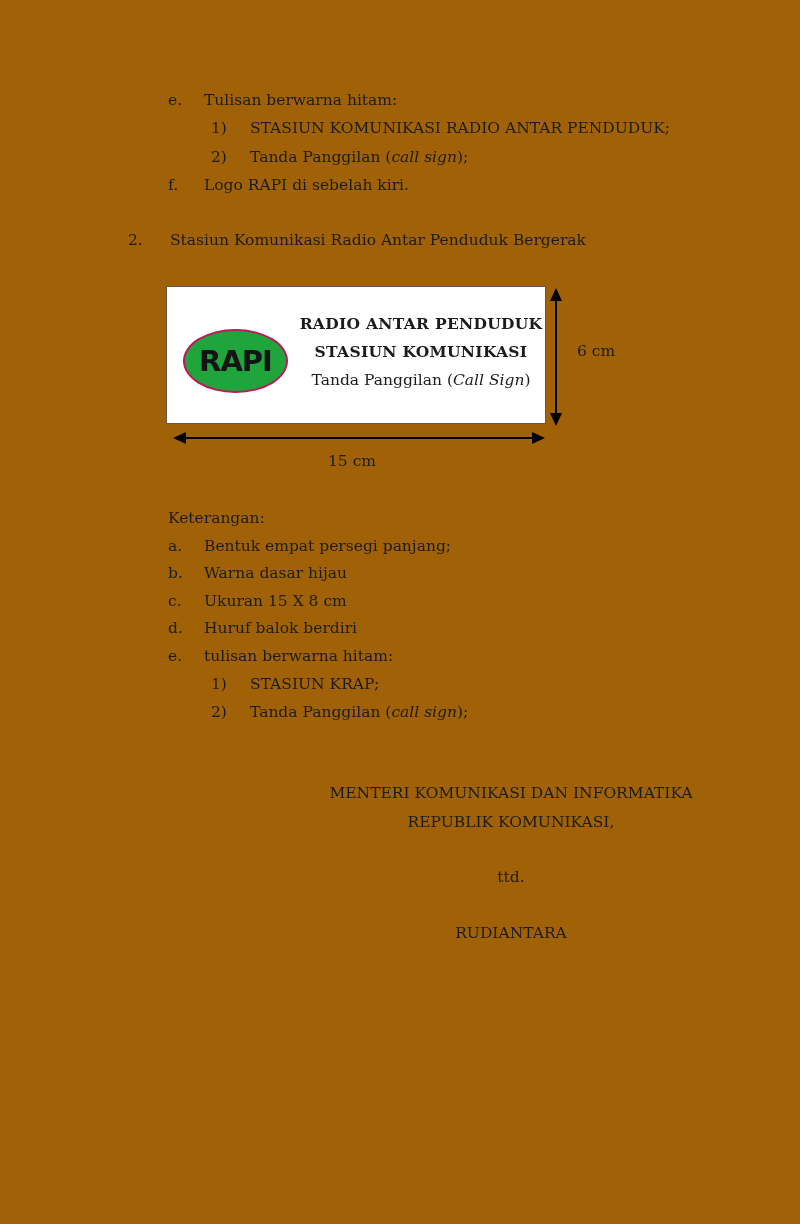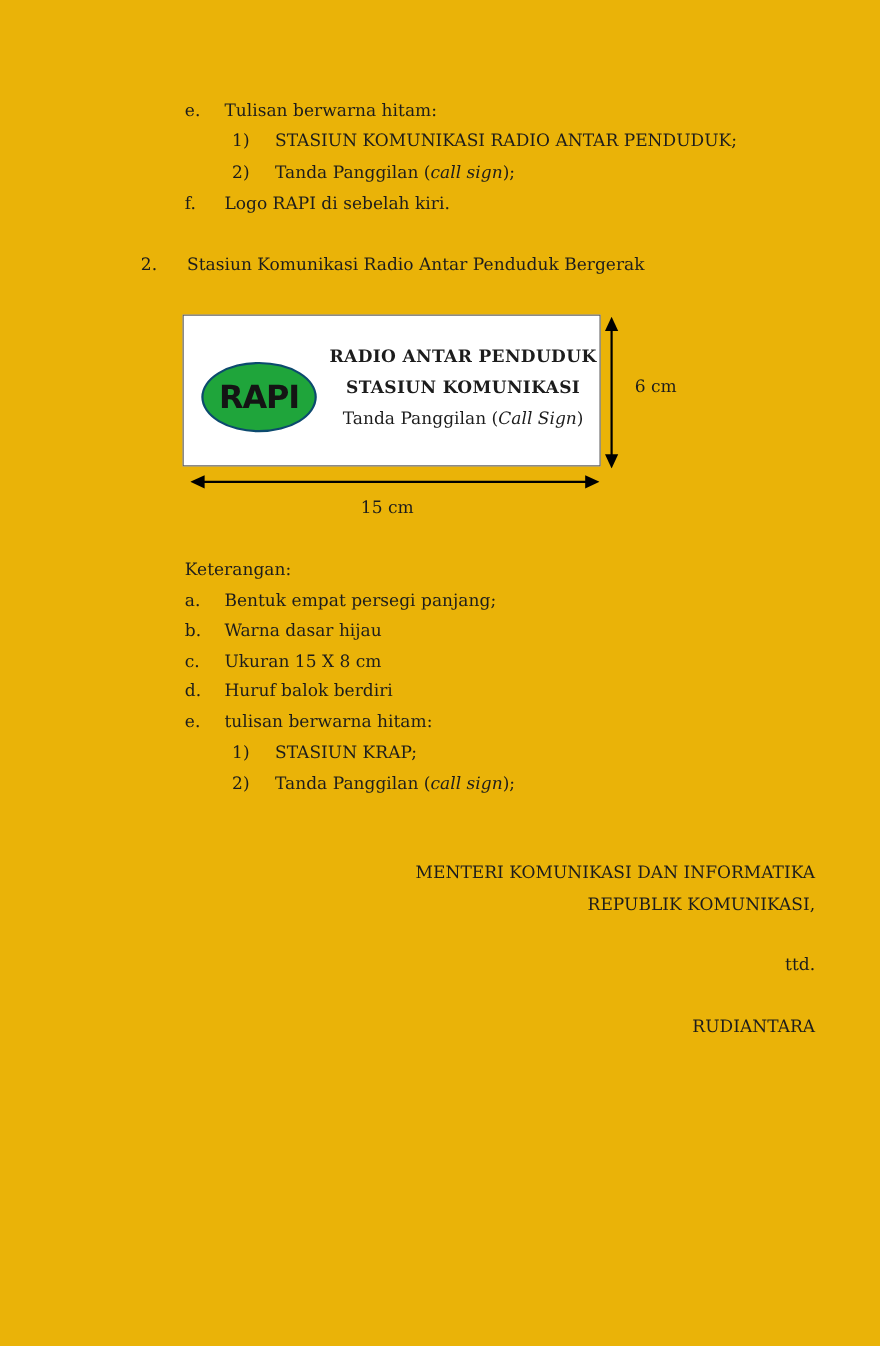--- a/index.html
+++ b/index.html
@@ -1,53 +1,53 @@
 <!DOCTYPE html>
 <html><head>
 <meta charset="utf-8">
 <style>
   html,body { margin:0; padding:0; background:#fff; }
   .page {
-    position:relative; width:800px; height:1224px; background:#eab308;
+    position:relative; width:800px; height:1224px; background:#a16207;
     font-family:"DejaVu Serif","Liberation Serif",serif;
     color:#1c1c1c; overflow:hidden;
   }
   .line { position:absolute; white-space:nowrap; font-size:15.5px; line-height:20px; }
   .l1 { left:168px; }
   .l2 { left:211px; }
   .lbl1 { display:inline-block; width:36px; }
   .lbl2 { display:inline-block; width:39px; }
   .heading { left:128px; }
   .hlbl { display:inline-block; width:42px; }
   .it { font-style:italic;text-align:center; }
 
   
   .sign-box {
     position:absolute; left:166px; top:286px; width:380px; height:138px;
     border:1.5px solid #5a5a5a; box-sizing:border-box; background:#fff;
   }
   .logo-ellipse {
     position:absolute; left:16px; top:42px; width:105px; height:64px;
-    background:#1fa53b; border:2px solid #0c4a6e; border-radius:50%;
+    background:#1fa53b; border:2px solid #be185d; border-radius:50%;
     display:flex; align-items:center; justify-content:center; box-sizing:border-box;
   }
   .logo-text {
     font-family:"DejaVu Sans","Liberation Sans",sans-serif;
     font-weight:bold; font-size:29px; letter-spacing:-1px; color:#141414;
   }
   .sign-text { position:absolute; left:128px; top:23px; width:252px; text-align:center; }
   .sign-line { font-size:15.5px; line-height:28px; white-space:nowrap; }
   .sign-line.bold { font-weight:bold; letter-spacing:0.3px; }
 
   .dim-arrow { position:absolute; }
   .dim-label-h { position:absolute; left:577px; top:342px; font-size:15.5px; }
   .dim-label-w { position:absolute; left:297px; top:452px; width:110px; text-align:center; font-size:15.5px; }
 
   
-  .sig { position:absolute; left:281px; width:460px; text-align:right; font-size:15.5px; line-height:20px; white-space:nowrap; }
+  .sig { position:absolute; left:281px; width:460px; text-align:center; font-size:15.5px; line-height:20px; white-space:nowrap; }
 </style>
 </head>
 <body>
 
 <div class="page">
 
   <div class="line l1" style="top:90px">
     <span class="lbl1">e.</span><span>Tulisan berwarna hitam:</span>
   </div>
   <div class="line l2" style="top:118px">

